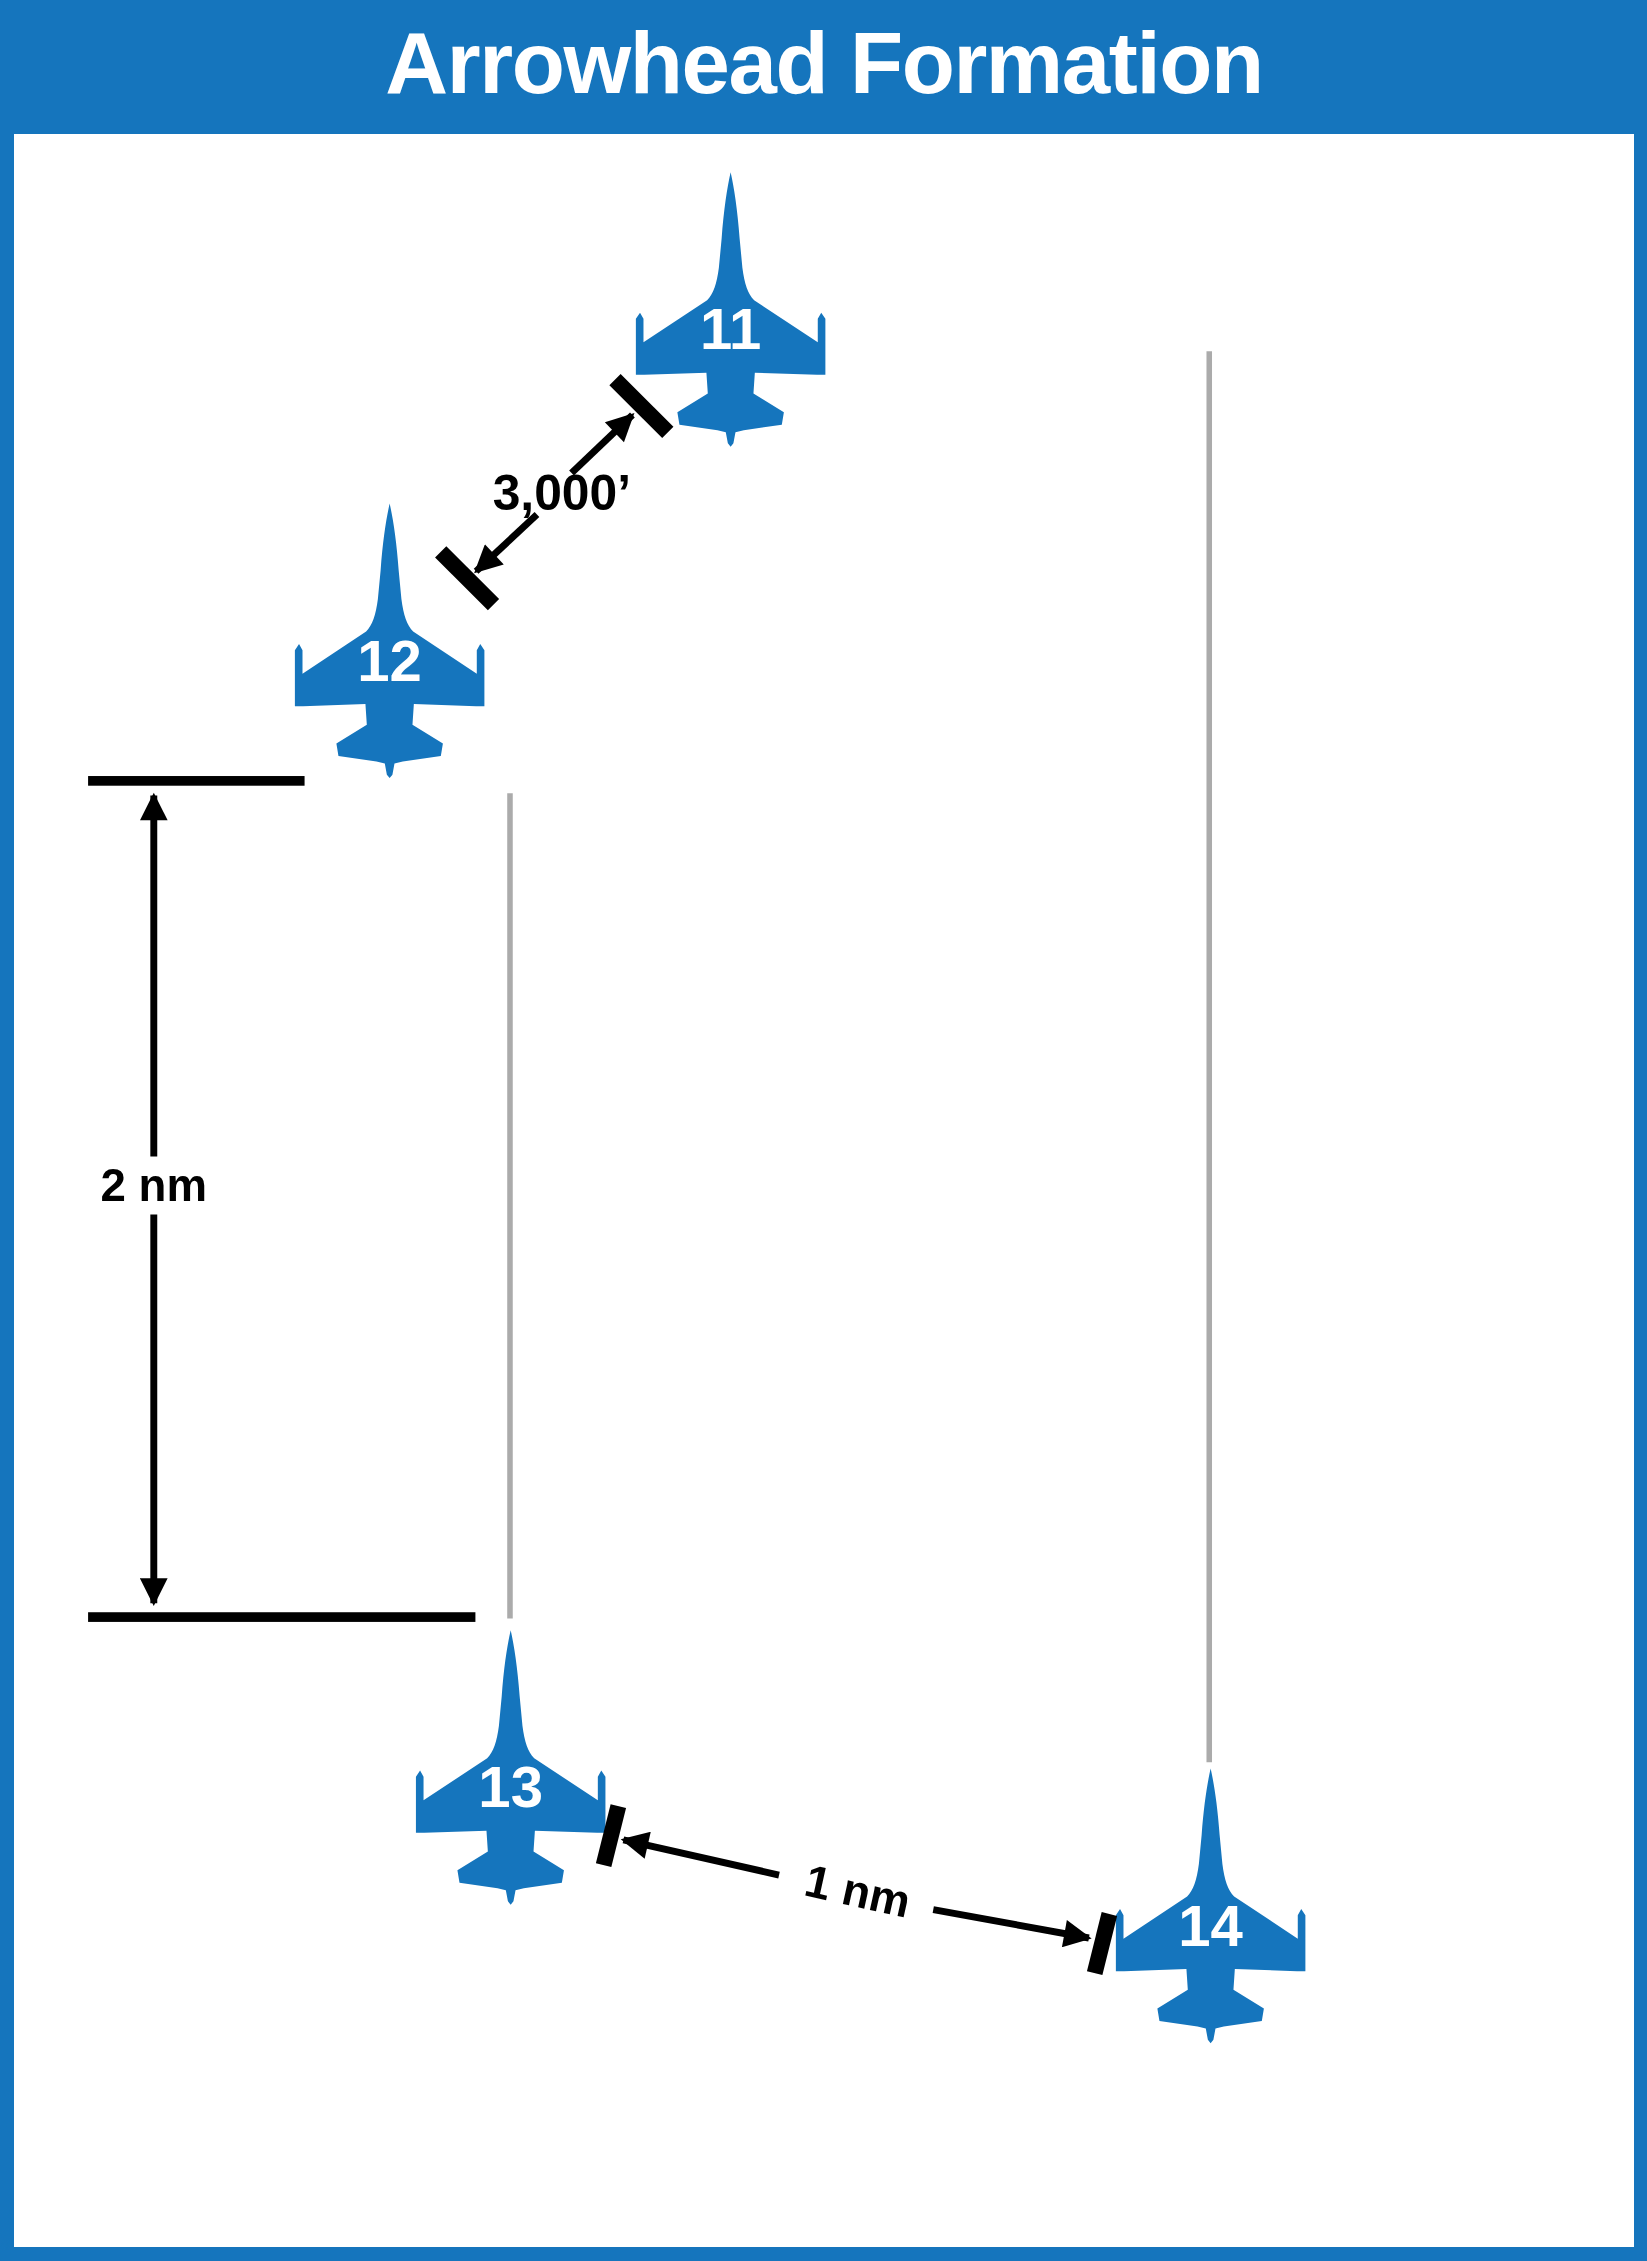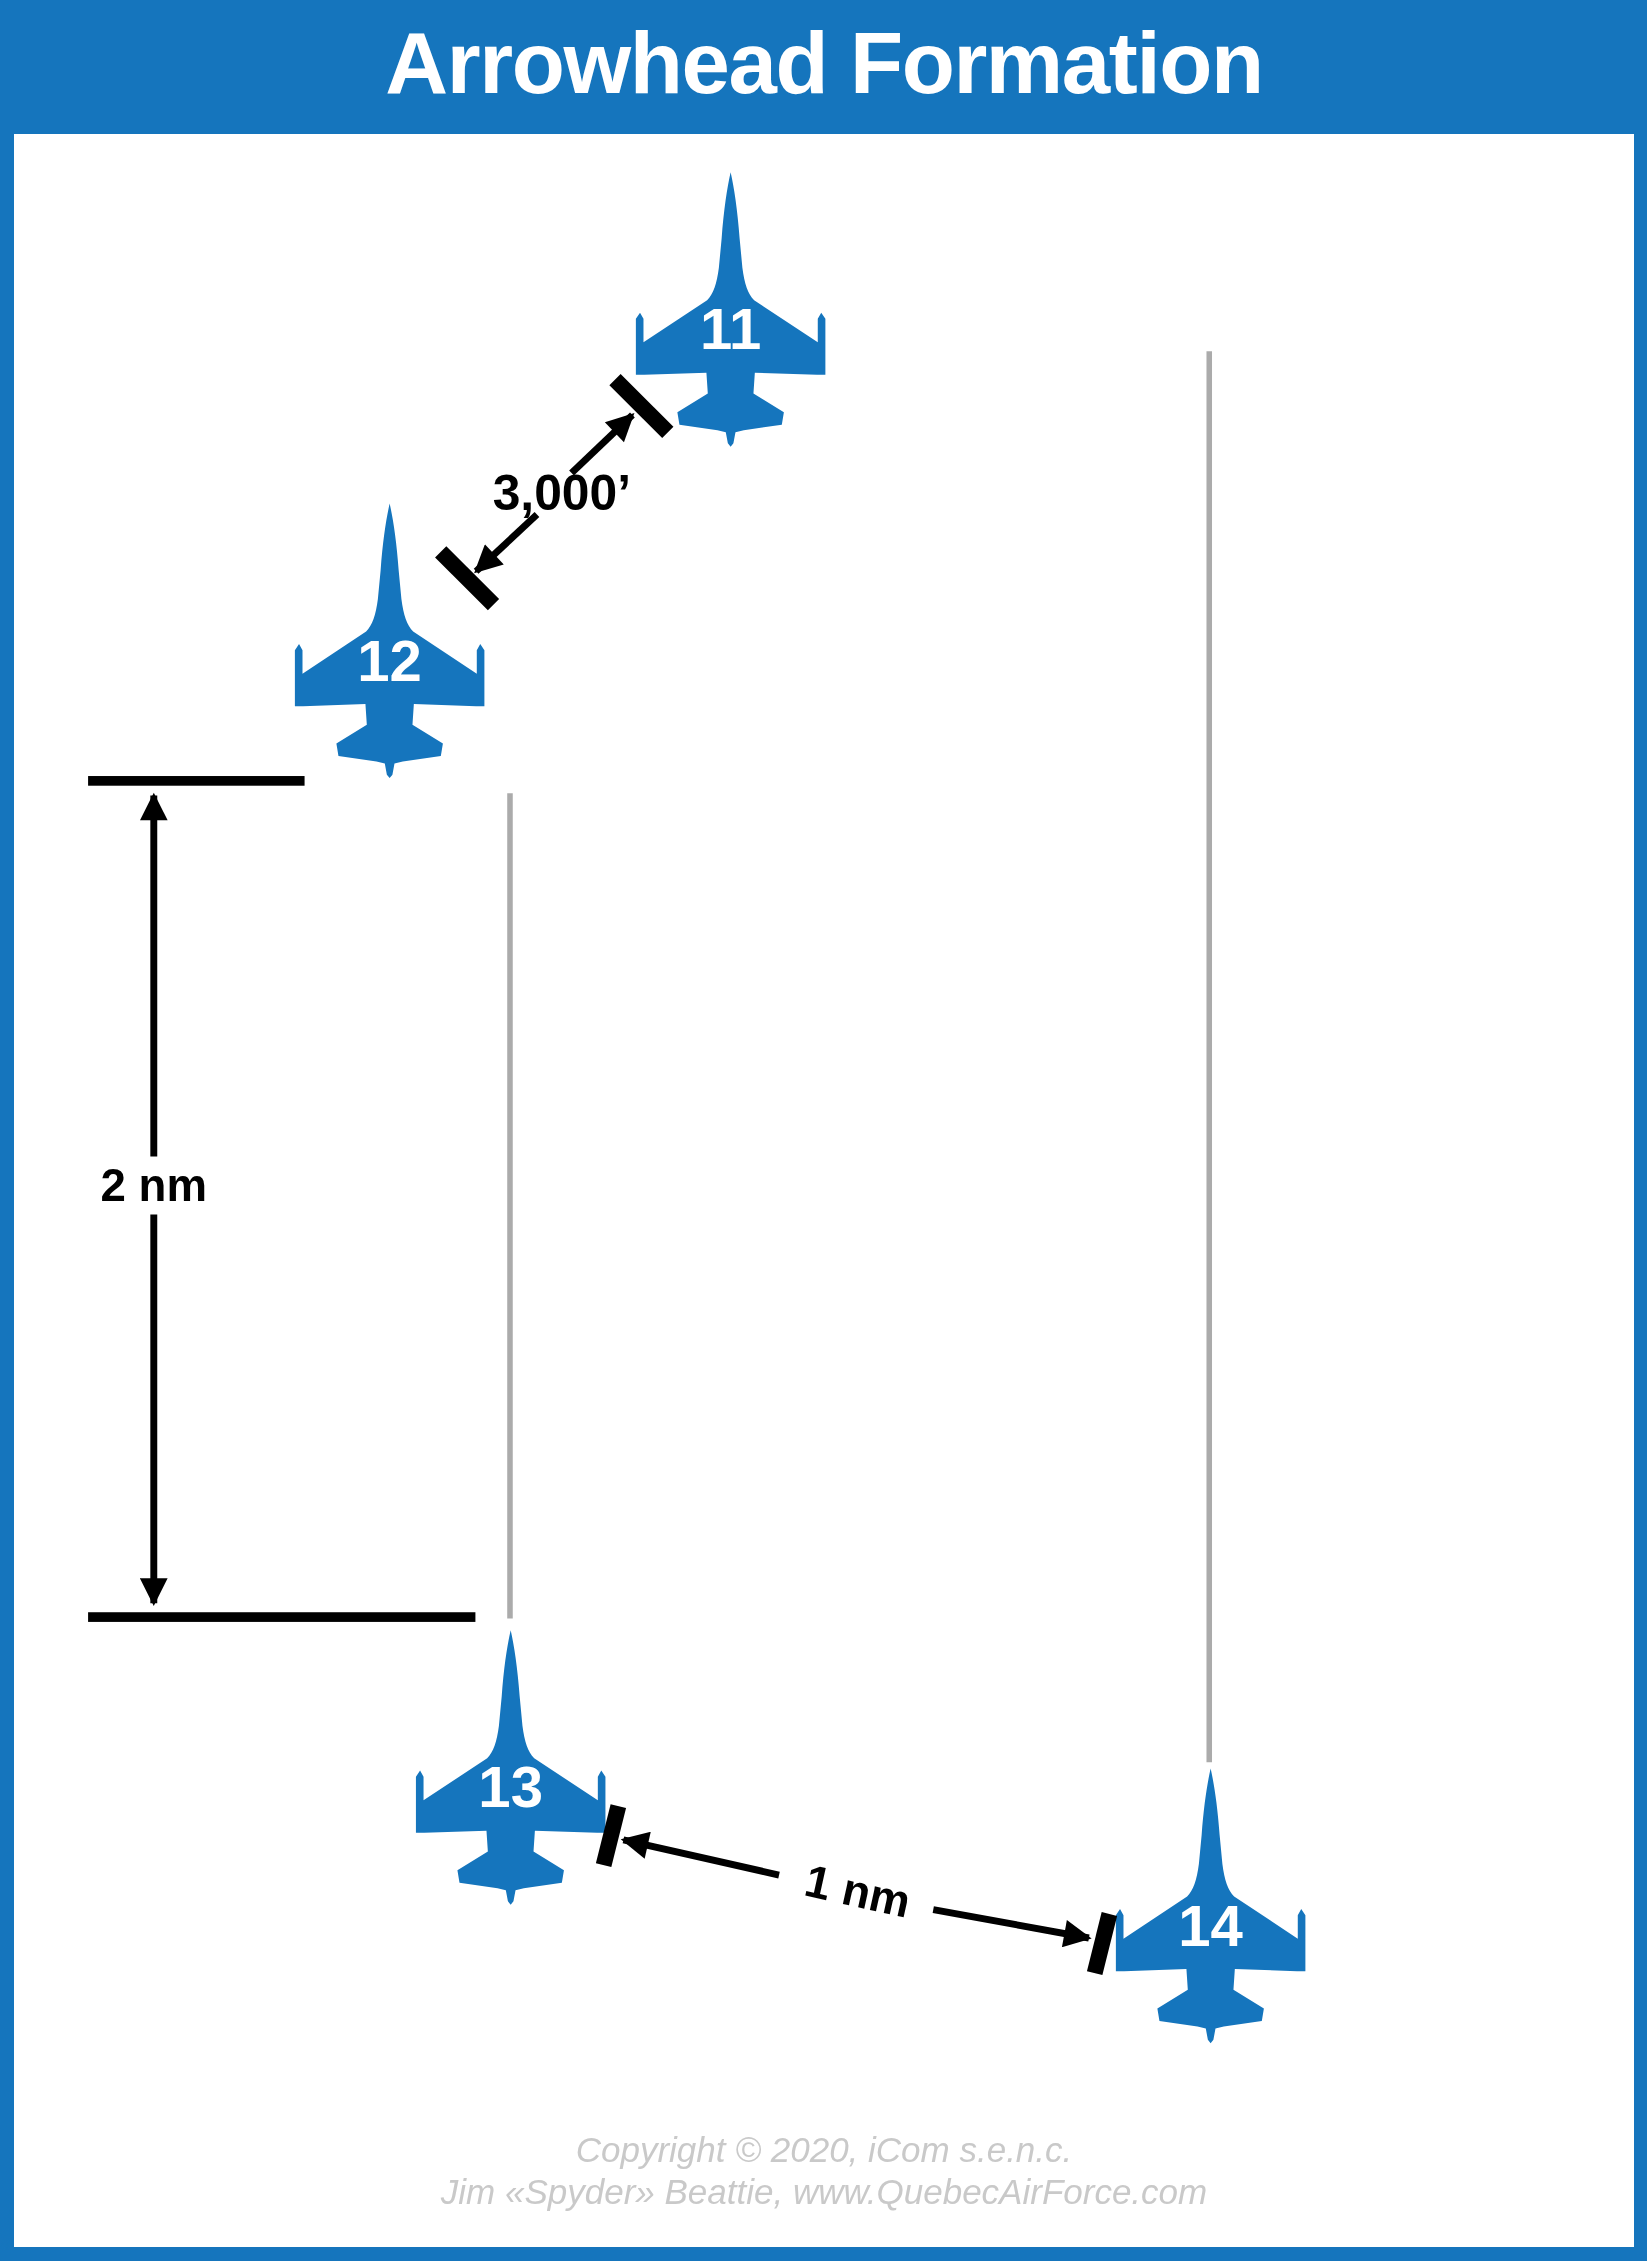--- a/index.html
+++ b/index.html
@@ -143,20 +143,16 @@
     <line x1="222" y1="1756" x2="222" y2="2318" stroke="#000000" stroke-width="10" marker-end="url(#ah)"></line>
     <text class="dim" x="222" y="1737" font-size="66" text-anchor="middle">2 nm</text>
 
     <rect x="871.5" y="2610" width="23" height="88" fill="#000000" transform="rotate(14 883 2654)"></rect>
     <rect x="1581.5" y="2766" width="23" height="88" fill="#000000" transform="rotate(14 1593 2810)"></rect>
     <line x1="1126" y1="2711" x2="901" y2="2660" stroke="#000000" stroke-width="10" marker-end="url(#ah)"></line>
     <line x1="1349" y1="2761" x2="1574" y2="2802" stroke="#000000" stroke-width="10" marker-end="url(#ah)"></line>
     <text class="dim" transform="rotate(12.4 1240 2734)" x="1240" y="2757" font-size="66" text-anchor="middle">1 nm</text>
   </svg>
 
-  <div class="footer">
-    <div>Copyright © 2020, iCom s.e.n.c.</div>
-    <div>Jim «Spyder» Beattie, www.QuebecAirForce.com</div>
-  </div>
 
   <div class="frame"></div>
 </div>
 
 
 </body></html>

